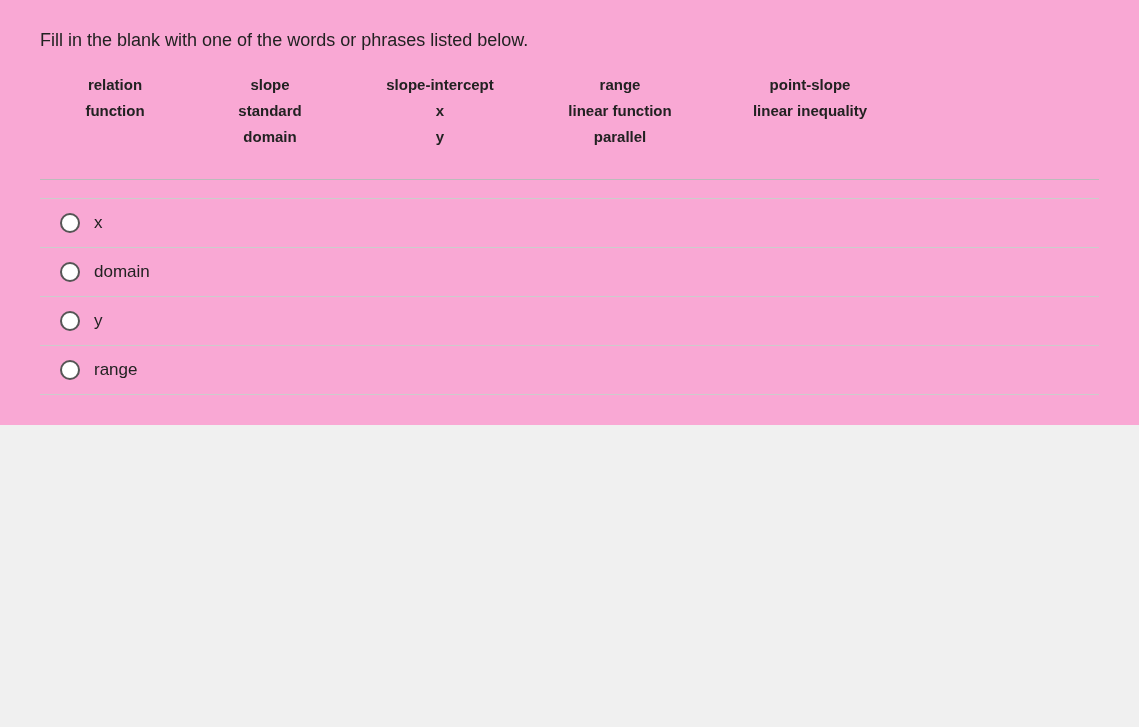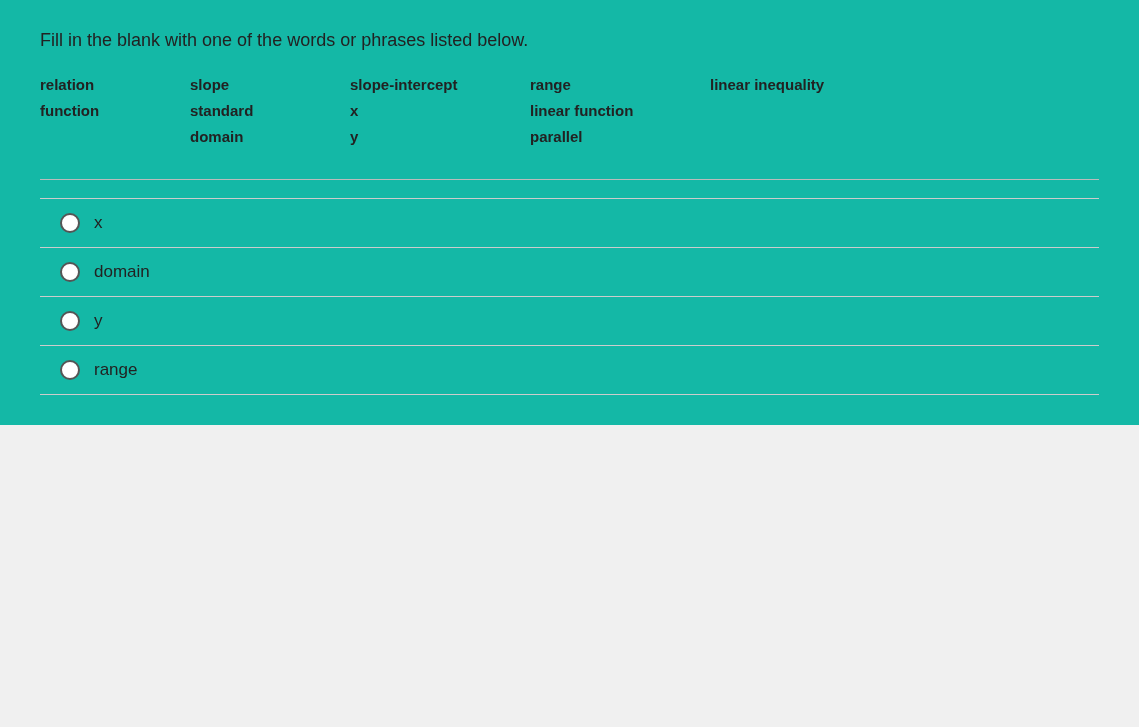--- a/index.html
+++ b/index.html
@@ -11,21 +11,21 @@
     body {
       background-color: #f0f0f0;
       font-family: Arial, sans-serif;
       font-size: 16px;
       color: #222;
       width: 1139px;
       min-height: 727px;
     }
 
     .page-container {
-      background-color: #14b8a6;
+      background-color: #f9a8d4;
       padding: 30px 40px 30px 40px;
       max-width: 1139px;
     }
 
     .section-title {
       font-size: 18px;
       font-weight: normal;
       margin-bottom: 22px;
       color: #222;
     }
@@ -36,20 +36,21 @@
       gap: 0px;
       margin-bottom: 30px;
       align-items: flex-start;
     }
 
     .word-bank-col {
       display: flex;
       flex-direction: column;
       gap: 2px;
       min-width: 160px;
+      align-items: center;
     }
 
     .word-bank-col.col1 {
       min-width: 150px;
     }
     .word-bank-col.col2 {
       min-width: 160px;
     }
     .word-bank-col.col3 {
       min-width: 180px;
@@ -149,20 +150,21 @@
       <span class="word-bank-word">y</span>
     </div>
 
     <div class="word-bank-col col4">
       <span class="word-bank-word">range</span>
       <span class="word-bank-word">linear function</span>
       <span class="word-bank-word">parallel</span>
     </div>
 
     <div class="word-bank-col col5">
+      <span class="word-bank-word">point-slope</span>
       <span class="word-bank-word">linear inequality</span>
     </div>
   </div>
 
   <div class="question-section">
   </div>
 
   <hr class="divider">
 
   <div class="answer-options">

